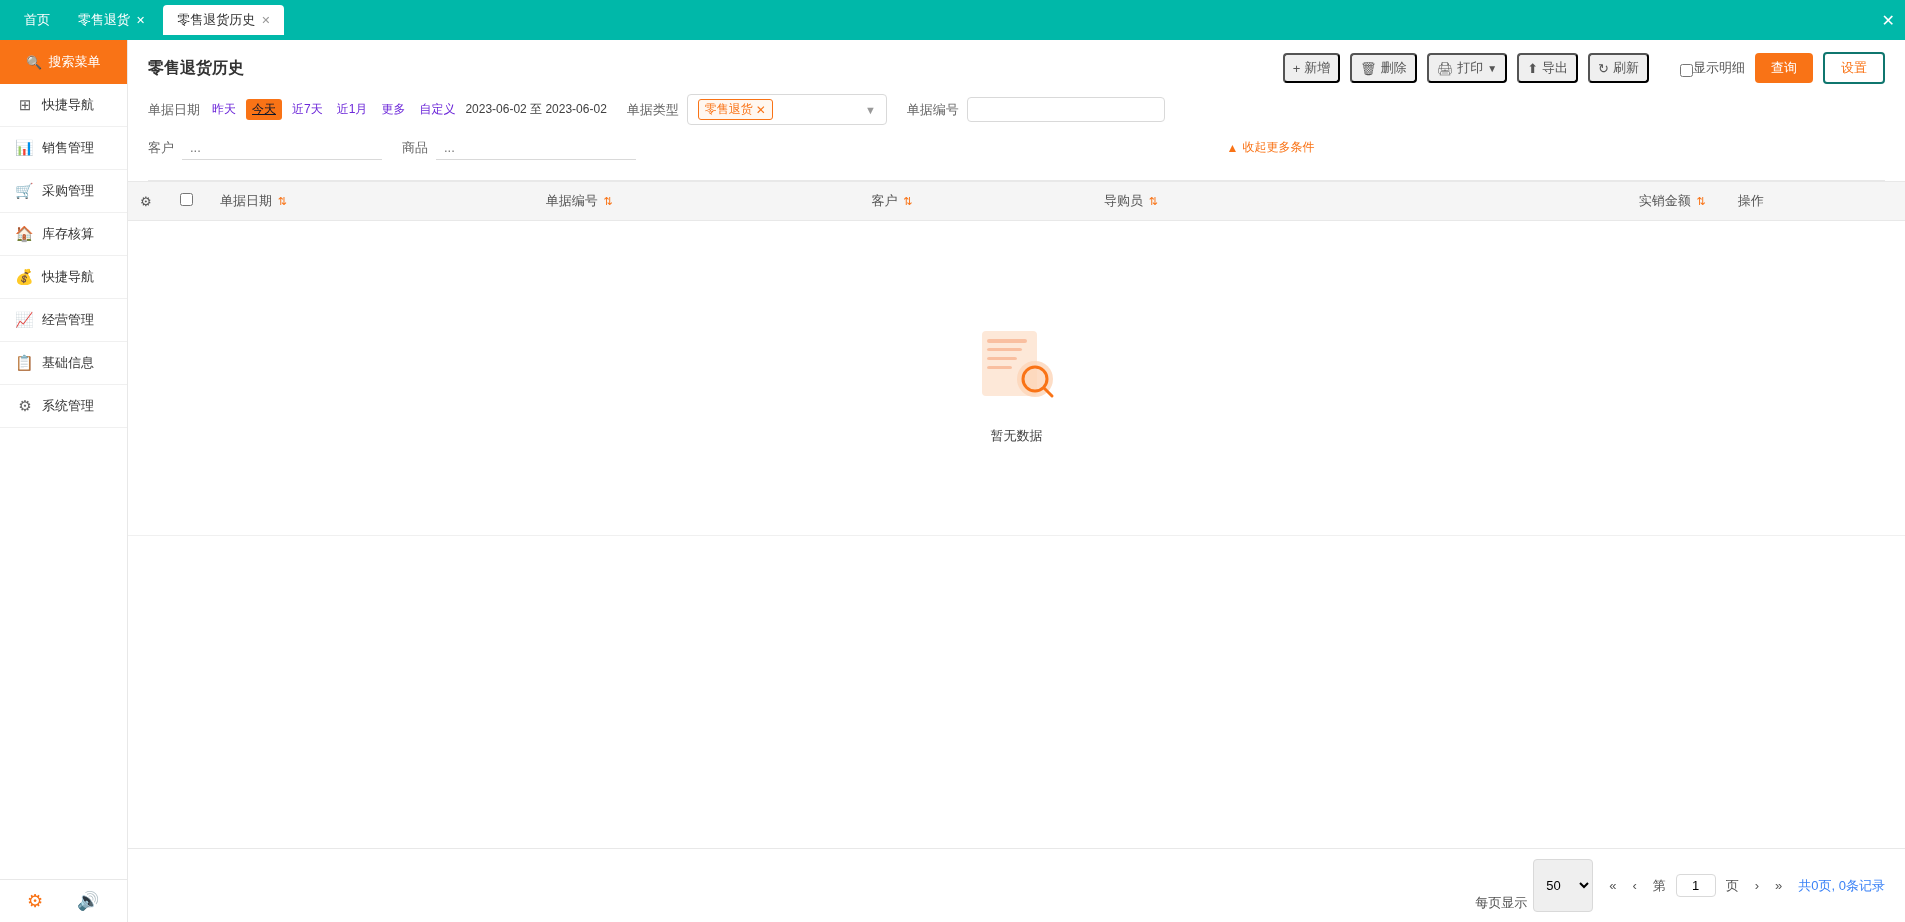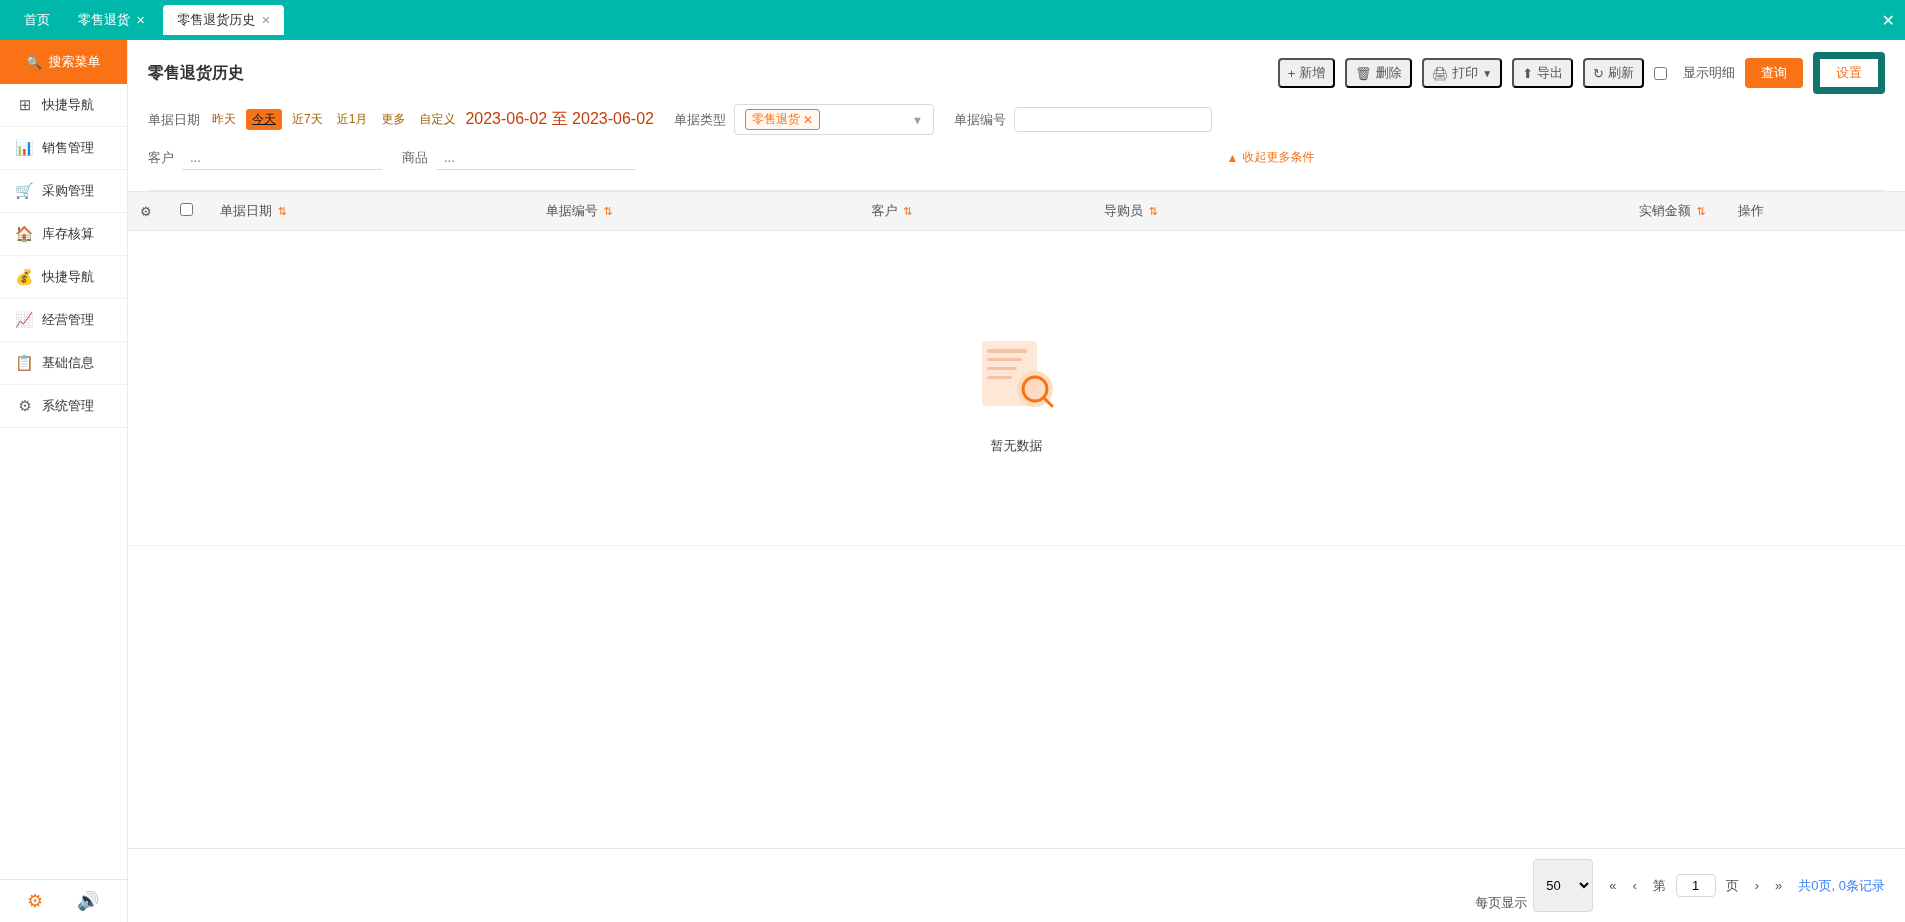--- a/index.html
+++ b/index.html
@@ -31,32 +31,32 @@
     
     .content { flex: 1; display: flex; flex-direction: column; overflow: hidden; background: #f5f5f5; }
 
     
     .page-header { background: #fff; padding: 12px 20px 0 20px; border-bottom: 1px solid #e8e8e8; flex-shrink: 0; }
     .page-title-row { display: flex; align-items: center; justify-content: space-between; margin-bottom: 10px; }
     .page-title { font-size: 16px; font-weight: 600; color: #333; }
     .toolbar { display: flex; align-items: center; gap: 10px; }
     .toolbar-btn { display: flex; align-items: center; gap: 4px; font-size: 13px; color: #555; cursor: pointer; padding: 4px 8px; border-radius: 4px; }
     .btn-query { background: #f97316; color: #fff; border: none; border-radius: 4px; padding: 6px 16px; font-size: 13px; cursor: pointer; }
-    .btn-settings { background: #fff; color: #f97316; border: 7px solid #0f766e; border-radius: 4px; padding: 5px 16px; font-size: 13px; cursor: pointer; }
-    .checkbox-label { display: flex; align-items: center; gap: 16px; font-size: 13px; color: #555; cursor: pointer; }
+    .btn-settings { background: #fff; color: #f97316; border: 2px solid #0f766e; border-radius: 4px; padding: 5px 16px; font-size: 13px; cursor: pointer; }
+    .checkbox-label { display: flex; align-items: flex-end; gap: 0; font-size: 13px; color: #555; cursor: pointer; margin-left: 21px; }
 
     
     .filter-area { padding: 10px 20px; background: #fff; border-bottom: 1px solid #e8e8e8; }
     .filter-row { display: flex; align-items: center; gap: 20px; margin-bottom: 10px; flex-wrap: wrap; }
     .filter-field { display: flex; align-items: center; gap: 8px; }
     .filter-label { color: #666; font-size: 13px; white-space: nowrap; }
     .date-filter { display: flex; align-items: center; gap: 6px; flex-wrap: wrap; }
-    .date-btn { font-size: 12px; color: #a16207; cursor: pointer; padding: 2px 4px; border-radius: 2px; }
+    .date-btn { font-size: 12px; color: #6d28d9; cursor: pointer; padding: 2px 4px; border-radius: 2px; }
     .date-btn.active { background: #f97316; color: #0f172a; border-radius: 3px; padding: 2px 6px; text-decoration: underline; }
-    .date-range { font-size: 16px; color: #c2410c; }
+    .date-range { font-size: 12px; color: #404040; }
     .filter-select { display: flex; align-items: center; border: 1px solid #d9d9d9; border-radius: 4px; padding: 4px 10px; min-width: 200px; font-size: 13px; color: #333; background: #fff; cursor: pointer; gap: 6px; }
     .filter-select .tag { background: #fff7f0; color: #f97316; border: 1px solid #f97316; border-radius: 3px; padding: 1px 6px; font-size: 12px; display: flex; align-items: center; gap: 3px; }
     .filter-input { border: 1px solid #d9d9d9; border-radius: 4px; padding: 4px 10px; font-size: 13px; color: #333; min-width: 200px; }
     .filter-input-wide { border: none; border-bottom: 1px solid #d9d9d9; padding: 4px 8px; font-size: 13px; color: #999; min-width: 200px; outline: none; }
     .collapse-btn { display: flex; align-items: center; gap: 4px; color: #f97316; font-size: 12px; cursor: pointer; margin: 0 auto; width: fit-content; padding: 4px 12px; }
 
     
     .table-container { flex: 1; overflow: auto; background: #fff; margin: 0; }
     .data-table { width: 100%; border-collapse: collapse; }
     .data-table thead th { background: #f5f5f5; padding: 10px 12px; text-align: left; font-size: 13px; color: #555; font-weight: normal; border-bottom: 1px solid #e8e8e8; white-space: nowrap; }

